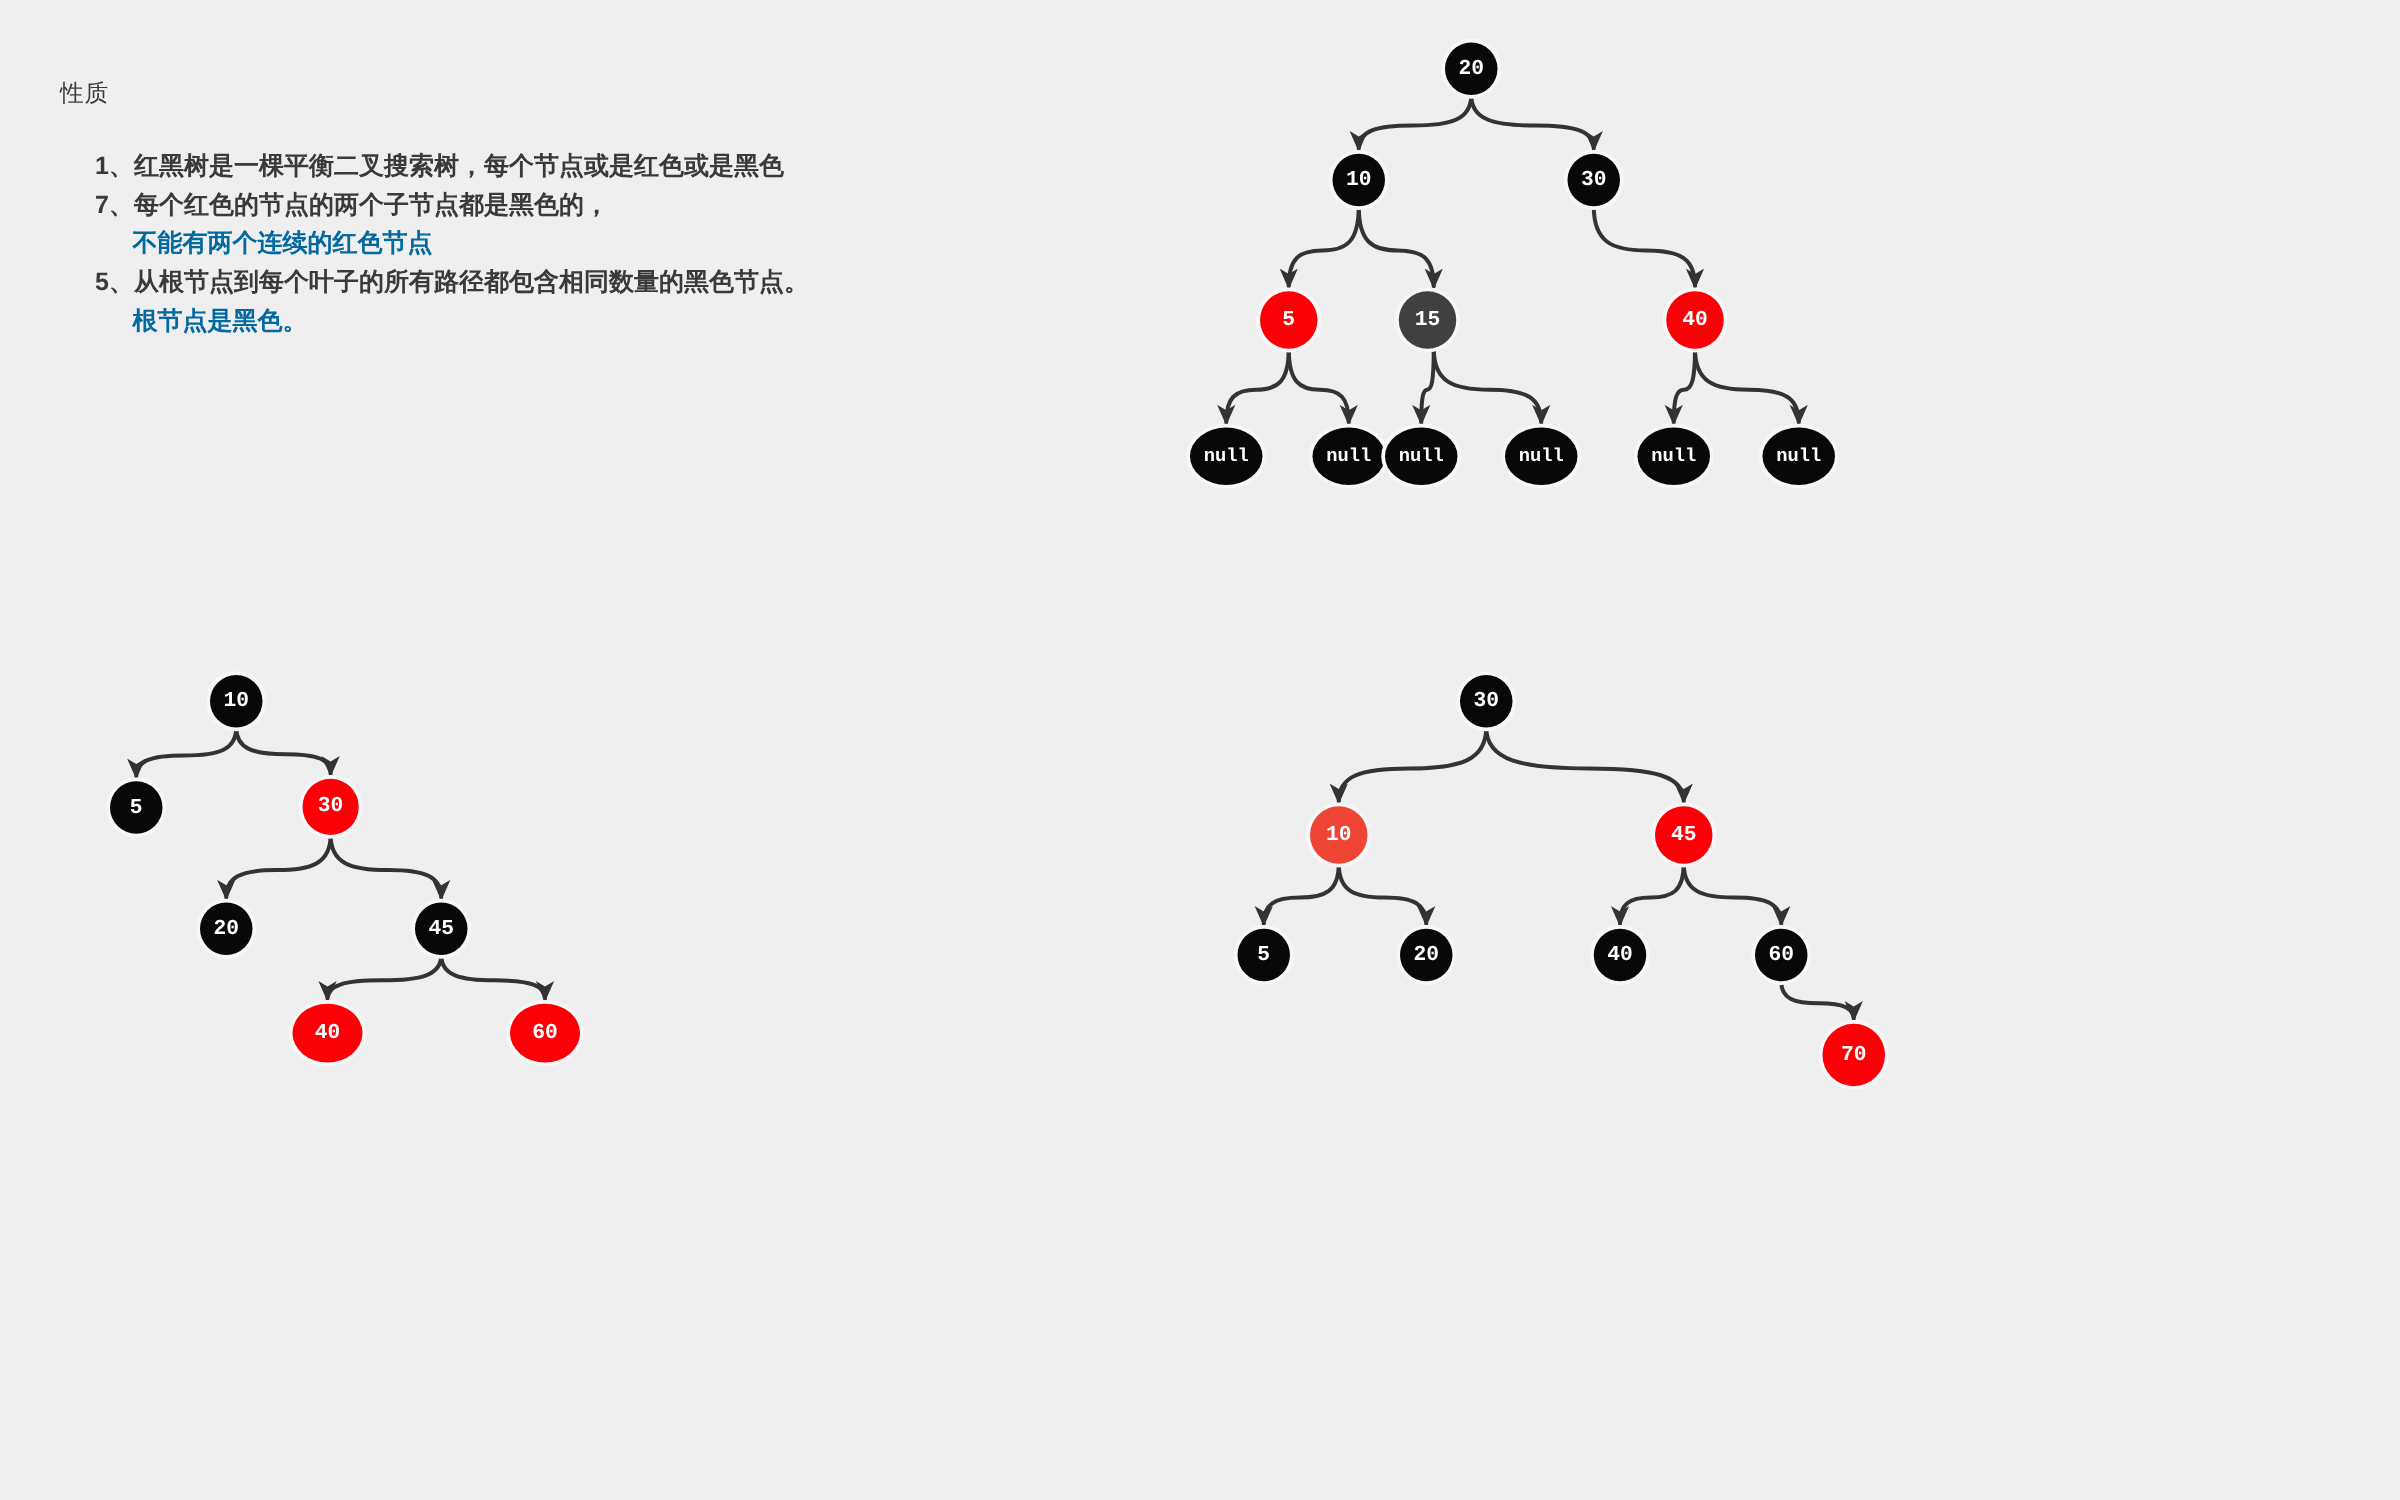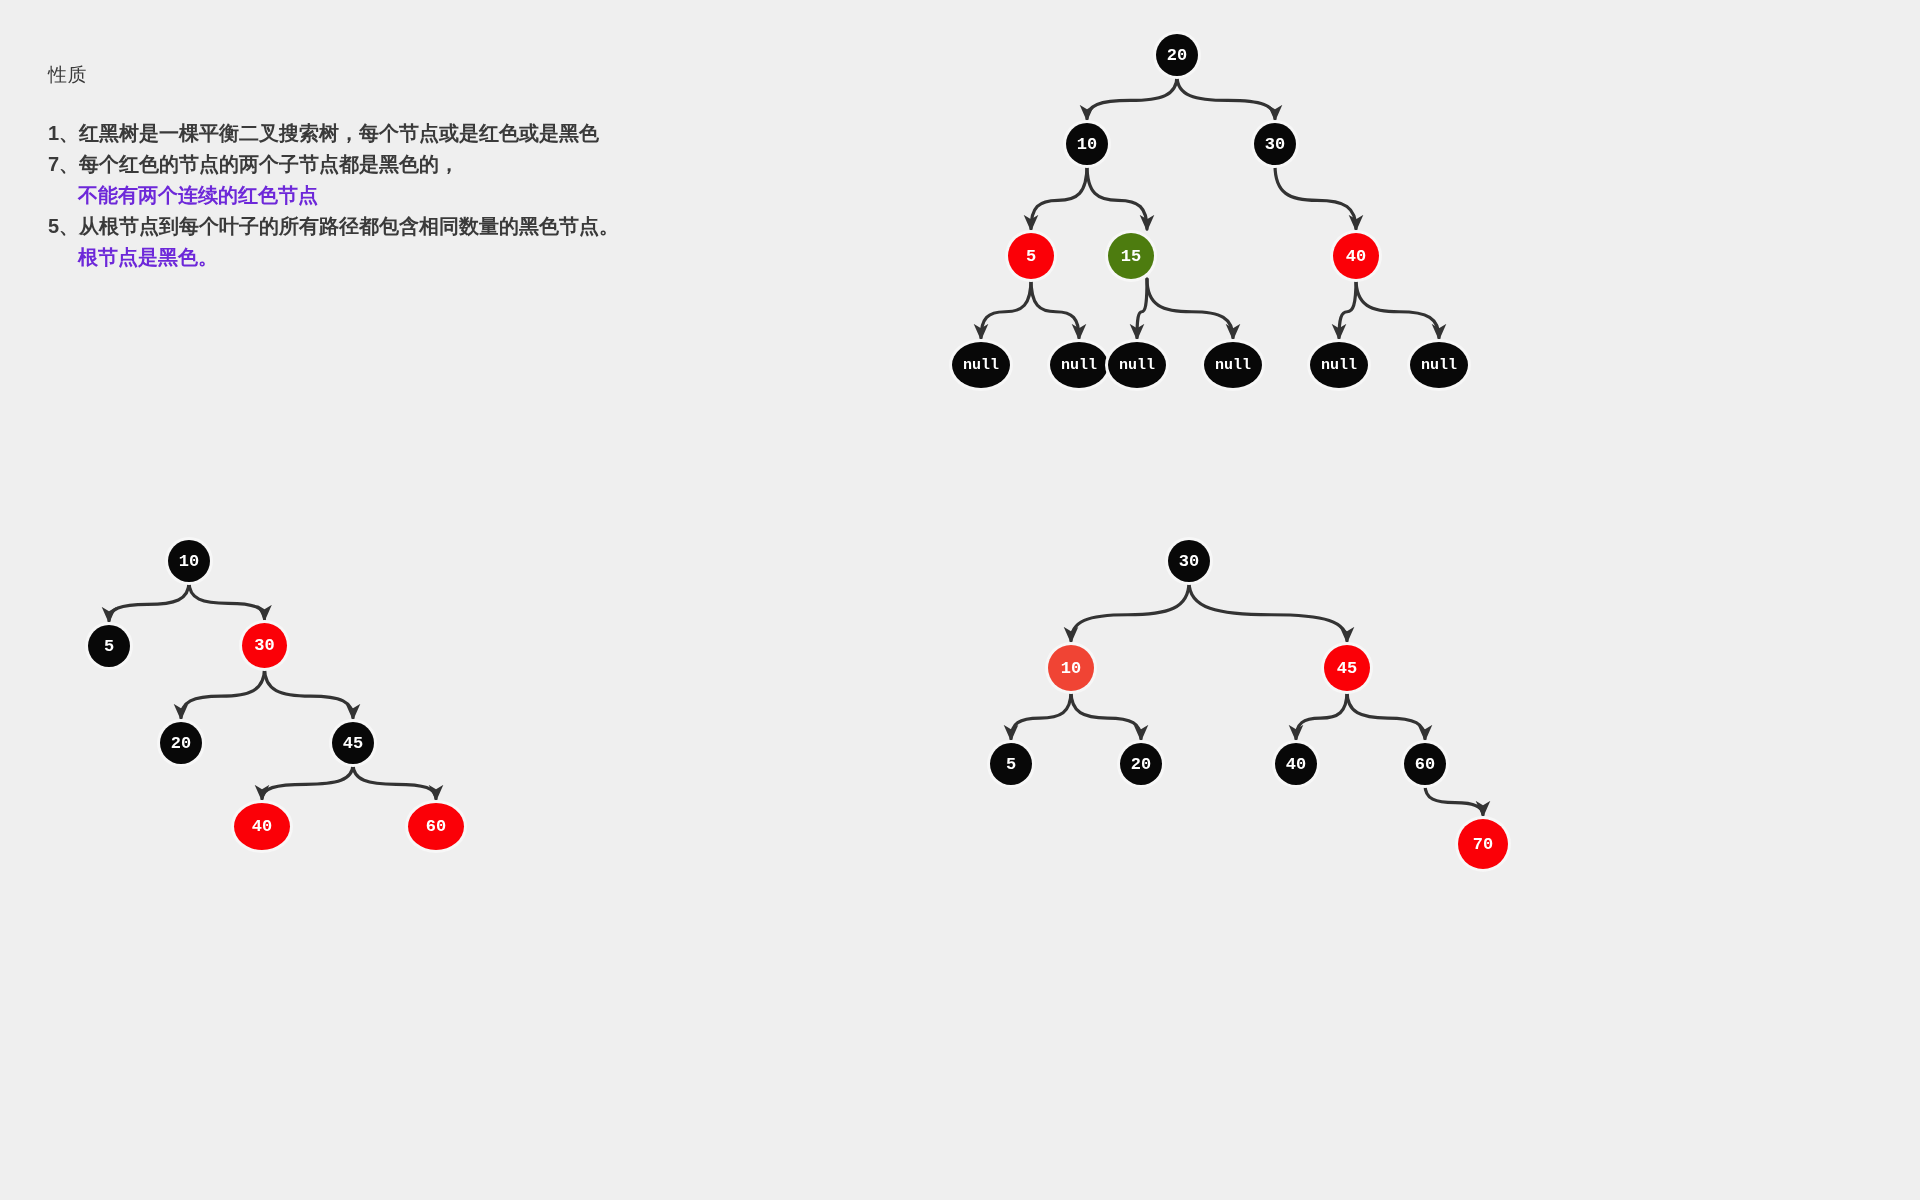--- a/index.html
+++ b/index.html
@@ -23,33 +23,33 @@
     width: 760px;
     color: #3a3a3a;
   }
   #props .prop-title {
     font-size: 19px;
     font-weight: 400;
     letter-spacing: 0.5px;
     margin-bottom: 30px;
     color: #3a3a3a;
   }
-  #props .prop-list { display: block; }
+  #props .prop-list { display: block; margin-left: 28px; }
   #props .prop-item {
     font-size: 20px;
     font-weight: 700;
     line-height: 31px;
     color: #3a3a3a;
     white-space: nowrap;
   }
   #props .prop-sub {
     font-size: 20px;
     font-weight: 700;
     line-height: 31px;
-    color: #6d28d9;
+    color: #0369a1;
     padding-left: 30px;
     white-space: nowrap;
   }
 
   
   .tree {
     position: absolute;
   }
   .tree svg.edges {
     position: absolute;
@@ -107,21 +107,21 @@
         <path d="M 11 259 C 11 285.46, 19.64 291.76, 35.96 291.76 C 52.28 291.76, 59 298.06, 59 318" fill="none" stroke="#333333" stroke-width="3.2" stroke-linecap="round" marker-end="url(#arrow-0)"></path>
         <path d="M 127 259 C 127 285.46, 125.2 291.76, 121.8 291.76 C 118.4 291.76, 117 298.06, 117 318" fill="none" stroke="#333333" stroke-width="3.2" stroke-linecap="round" marker-end="url(#arrow-0)"></path>
         <path d="M 127 259 C 127 285.46, 142.48 291.76, 171.72 291.76 C 200.95999999999998 291.76, 213 298.06, 213 318" fill="none" stroke="#333333" stroke-width="3.2" stroke-linecap="round" marker-end="url(#arrow-0)"></path>
         <path d="M 336 259 C 336 285.46, 332.94 291.76, 327.16 291.76 C 321.38 291.76, 319 298.06, 319 318" fill="none" stroke="#333333" stroke-width="3.2" stroke-linecap="round" marker-end="url(#arrow-0)"></path>
         <path d="M 336 259 C 336 285.46, 350.94 291.76, 379.16 291.76 C 407.38 291.76, 419 298.06, 419 318" fill="none" stroke="#333333" stroke-width="3.2" stroke-linecap="round" marker-end="url(#arrow-0)"></path>
       </svg>
       <div class="node black" style="left: 136px; top: 14px; width: 42px; height: 42px; font-size: 17px; background: rgb(8, 8, 8);">20</div>
       <div class="node black" style="left: 46px; top: 103px; width: 42px; height: 42px; font-size: 17px; background: rgb(8, 8, 8);">10</div>
       <div class="node black" style="left: 234px; top: 103px; width: 42px; height: 42px; font-size: 17px; background: rgb(8, 8, 8);">30</div>
       <div class="node red" style="left: -12px; top: 213px; width: 46px; height: 46px; font-size: 17px; background: rgb(251, 0, 7);">5</div>
-      <div class="node red" style="left: 88px; top: 213px; width: 46px; height: 46px; font-size: 17px; background: #4d7c0f;">15</div>
+      <div class="node red" style="left: 99px; top: 213px; width: 46px; height: 46px; font-size: 17px; background: #404040;">15</div>
       <div class="node red" style="left: 313px; top: 213px; width: 46px; height: 46px; font-size: 17px; background: rgb(251, 0, 7);">40</div>
       <div class="node black null-node" style="left: -68px; top: 322px; width: 58px; height: 46px; font-size: 15px; background: rgb(8, 8, 8);">null</div>
       <div class="node black null-node" style="left: 30px; top: 322px; width: 58px; height: 46px; font-size: 15px; background: rgb(8, 8, 8);">null</div>
       <div class="node black null-node" style="left: 88px; top: 322px; width: 58px; height: 46px; font-size: 15px; background: rgb(8, 8, 8);">null</div>
       <div class="node black null-node" style="left: 184px; top: 322px; width: 58px; height: 46px; font-size: 15px; background: rgb(8, 8, 8);">null</div>
       <div class="node black null-node" style="left: 290px; top: 322px; width: 58px; height: 46px; font-size: 15px; background: rgb(8, 8, 8);">null</div>
       <div class="node black null-node" style="left: 390px; top: 322px; width: 58px; height: 46px; font-size: 15px; background: rgb(8, 8, 8);">null</div>
     </div>
 
   <div class="tree" id="tree-1" style="left:40px; top:540px; width:480px; height:340px;">

